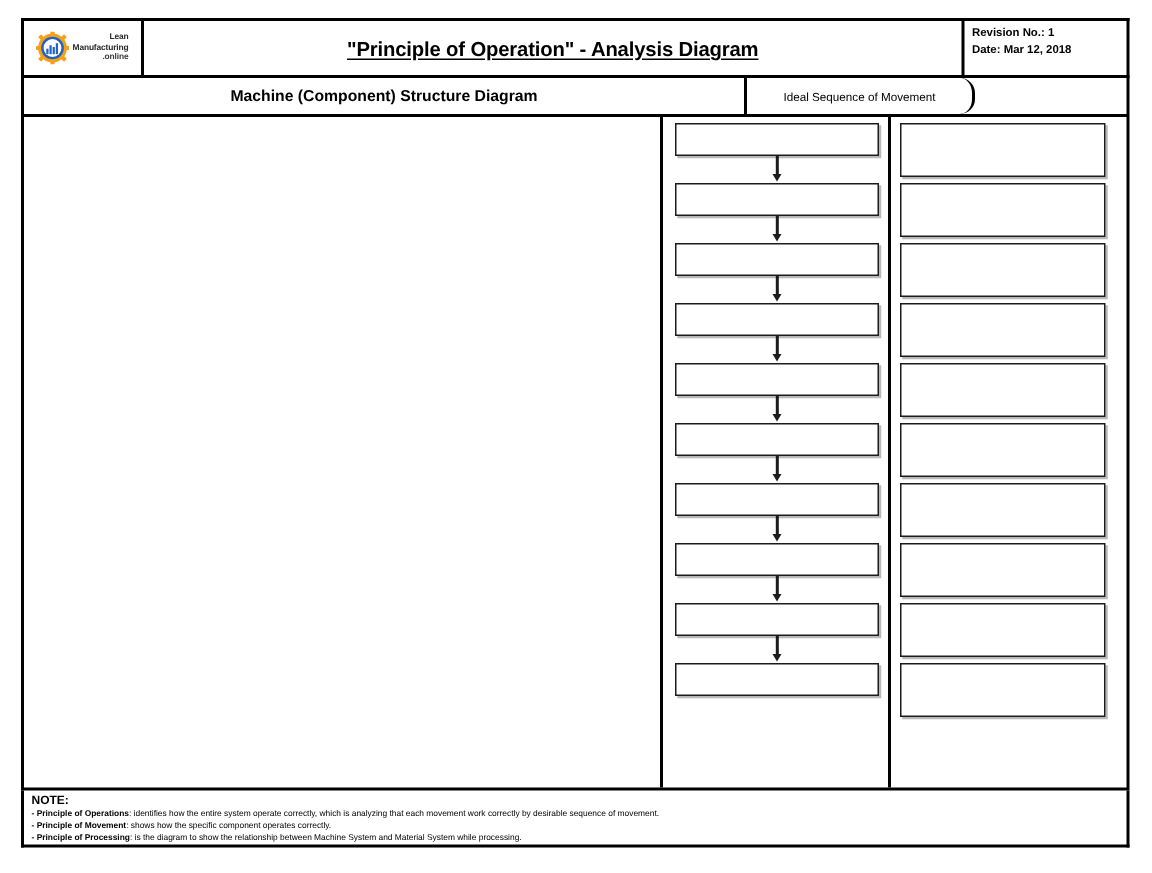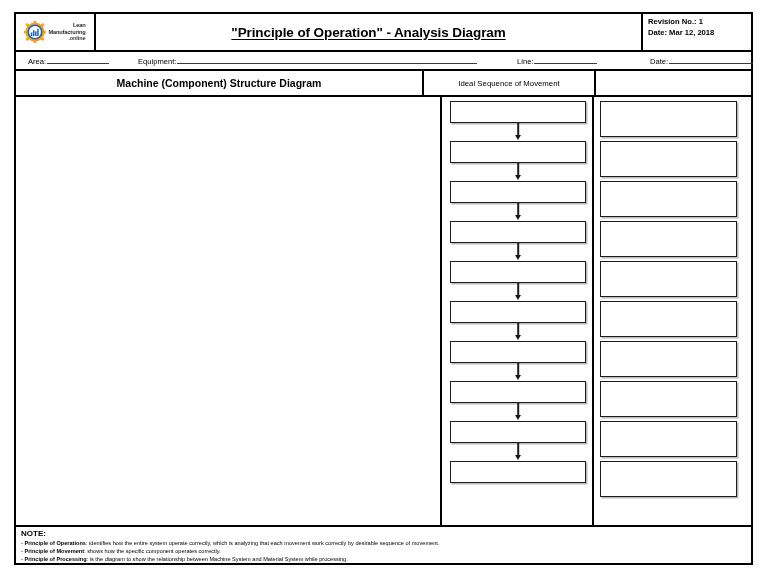--- a/index.html
+++ b/index.html
@@ -118,22 +118,22 @@
     box-sizing: border-box;
     display: flex;
   }
   .colhdr > div {
     display: flex;
     align-items: center;
     justify-content: center;
     text-align: center;
     box-sizing: border-box;
   }
-  .ch-left   { width: 408px; border-right: 2px solid #000; font-size: 10.5px; font-weight: bold; }
-  .ch-mid    { width: 172px; border-right: 2px solid #000; font-size: 7.8px; }
+  .ch-left   { width: 482px; border-right: 2px solid #000; font-size: 10.5px; font-weight: bold; }
+  .ch-mid    { width: 152px; border-right: 2px solid #000; font-size: 7.8px; border-radius: 10px; }
   .ch-right  { flex: 1 1 auto; font-size: 7.8px; line-height: 10px; }
   .ch-right .two { display: block; }
 
   
   .body {
     flex: 1 1 auto;
     border: 2px solid #000;
     box-sizing: border-box;
     display: flex;
     min-height: 0;
@@ -264,38 +264,20 @@
     <div class="hdr-title">
       <span>"Principle of Operation" - Analysis Diagram</span>
     </div>
 
     <div class="hdr-rev">
       <div>Revision No.: 1</div>
       <div>Date: Mar 12, 2018</div>
     </div>
   </div>
 
-  <div class="inforow">
-    <div class="field f-area">
-      <span class="lbl">Area:</span>
-      <span class="rule"></span>
-    </div>
-    <div class="field f-equip">
-      <span class="lbl">Equipment:</span>
-      <span class="rule"></span>
-    </div>
-    <div class="field f-line">
-      <span class="lbl">Line:</span>
-      <span class="rule"></span>
-    </div>
-    <div class="field f-date">
-      <span class="lbl">Date:</span>
-      <span class="rule"></span>
-    </div>
-  </div>
 
   <div class="colhdr">
     <div class="ch-left">Machine (Component) Structure Diagram</div>
     <div class="ch-mid">Ideal Sequence of Movement</div>
   </div>
 
   <div class="body">
     <div class="bd-left"></div>
     <div class="bd-mid" id="flow-col">
         <div class="flow-node"></div>

